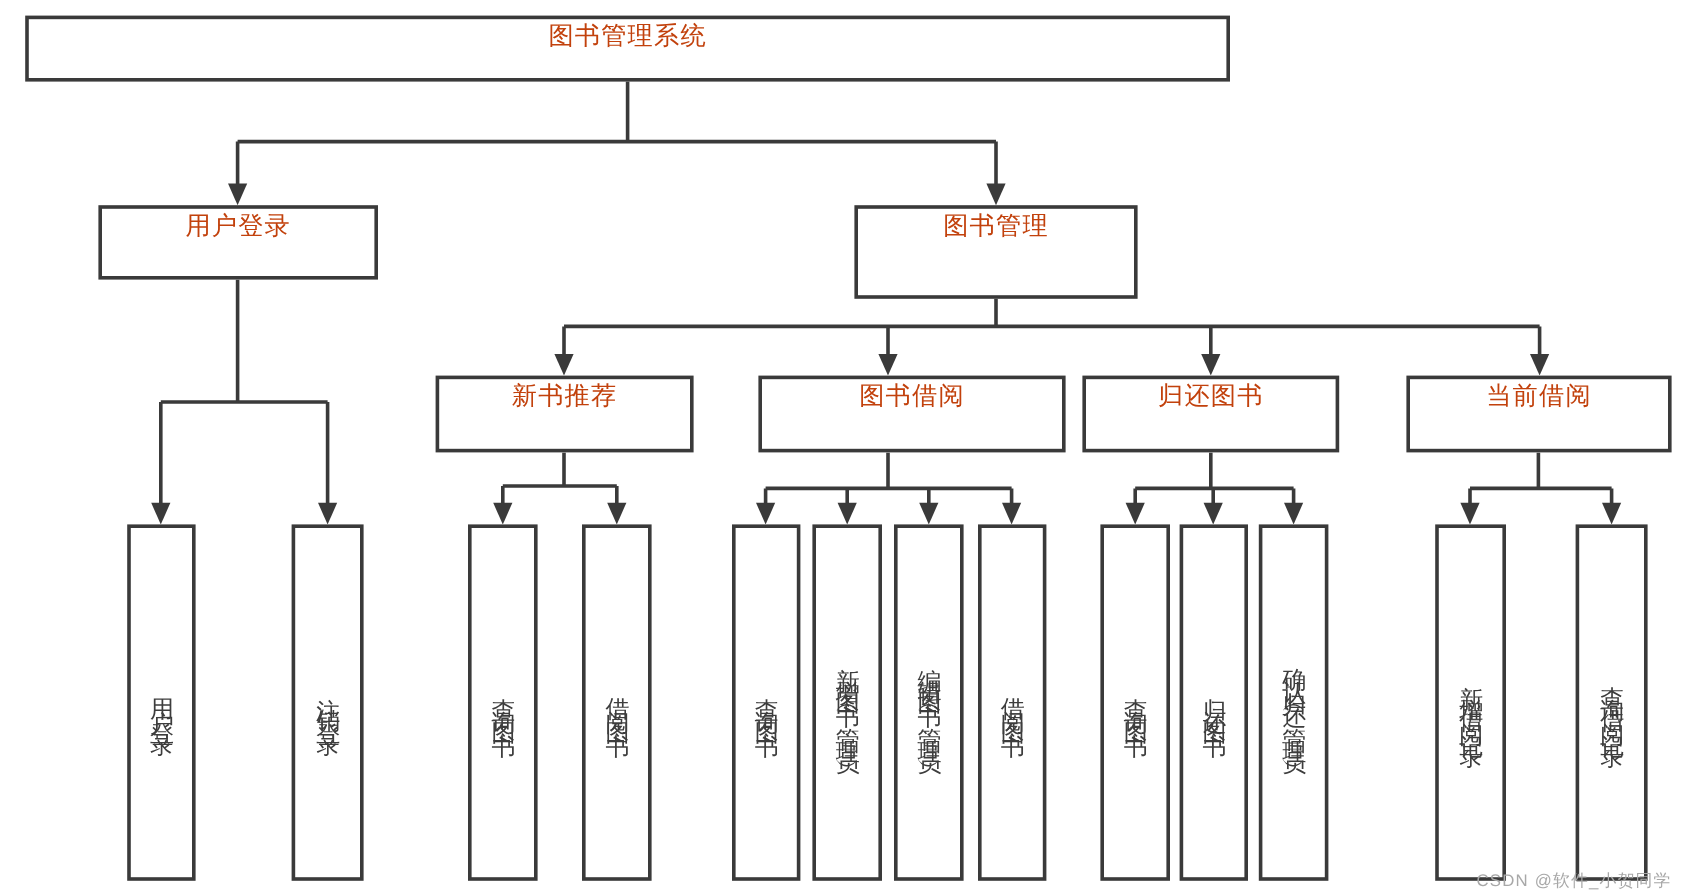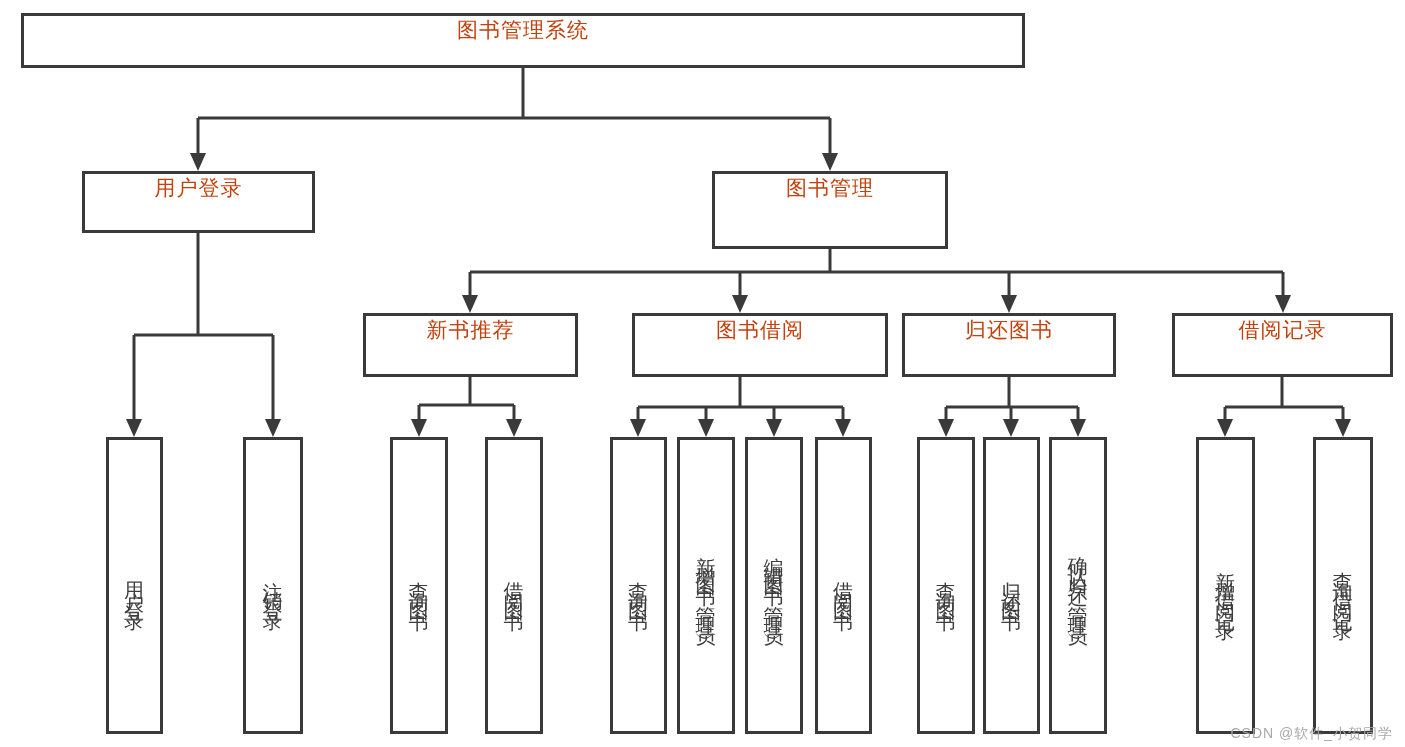--- a/index.html
+++ b/index.html
@@ -118,21 +118,21 @@
   <div class="node" style="left:363px; top:313px; width:215px; height:64px;">
     <span>新书推荐</span>
   </div>
   <div class="node" style="left:632px; top:313px; width:256px; height:64px;">
     <span>图书借阅</span>
   </div>
   <div class="node" style="left:902px; top:313px; width:214px; height:64px;">
     <span>归还图书</span>
   </div>
   <div class="node" style="left:1172px; top:313px; width:221px; height:64px;">
-    <span>借阅记录</span>
+    <span>当前借阅</span>
   </div>
 
   <div class="leaf" style="left:106px; width:57px;">
     <span class="vtext">用户登录</span>
   </div>
   <div class="leaf" style="left:243px; width:60px;">
     <span class="vtext">注销登录</span>
   </div>
 
   <div class="leaf" style="left:390px; width:58px;">

